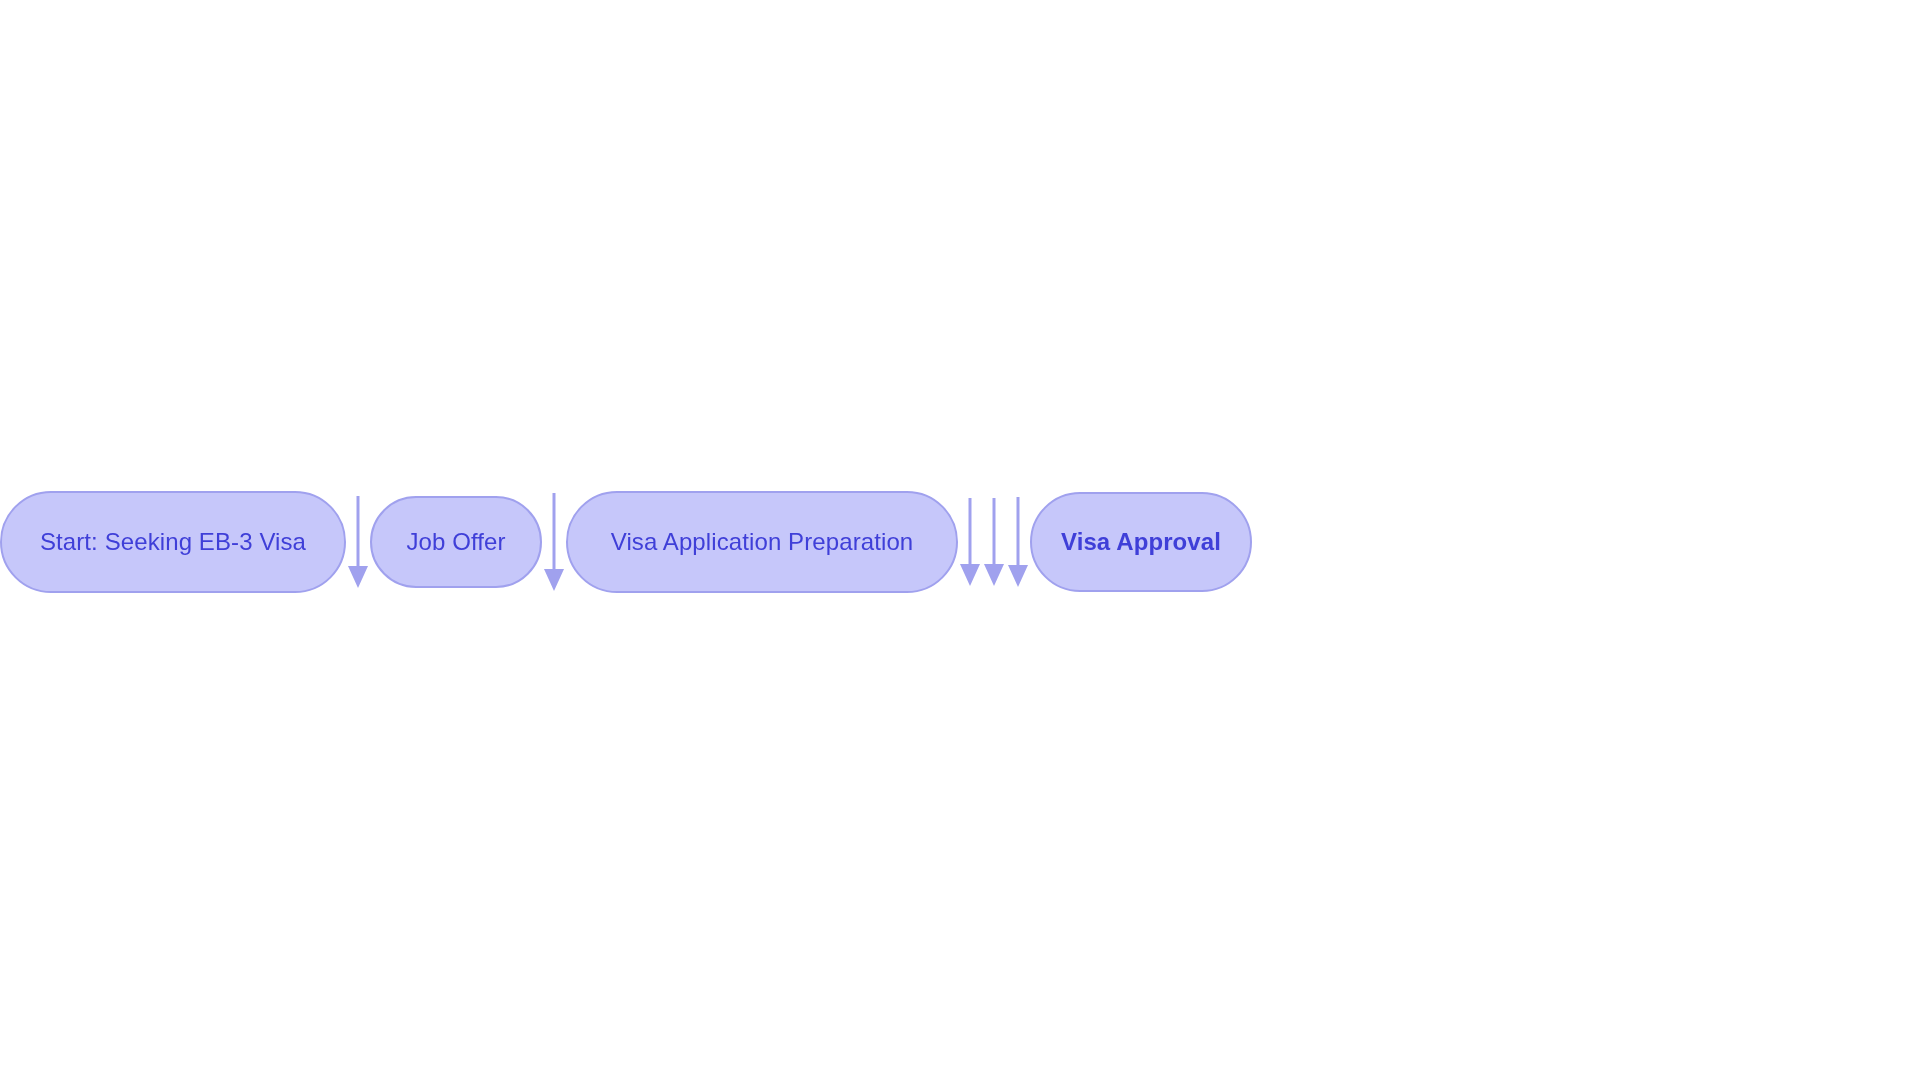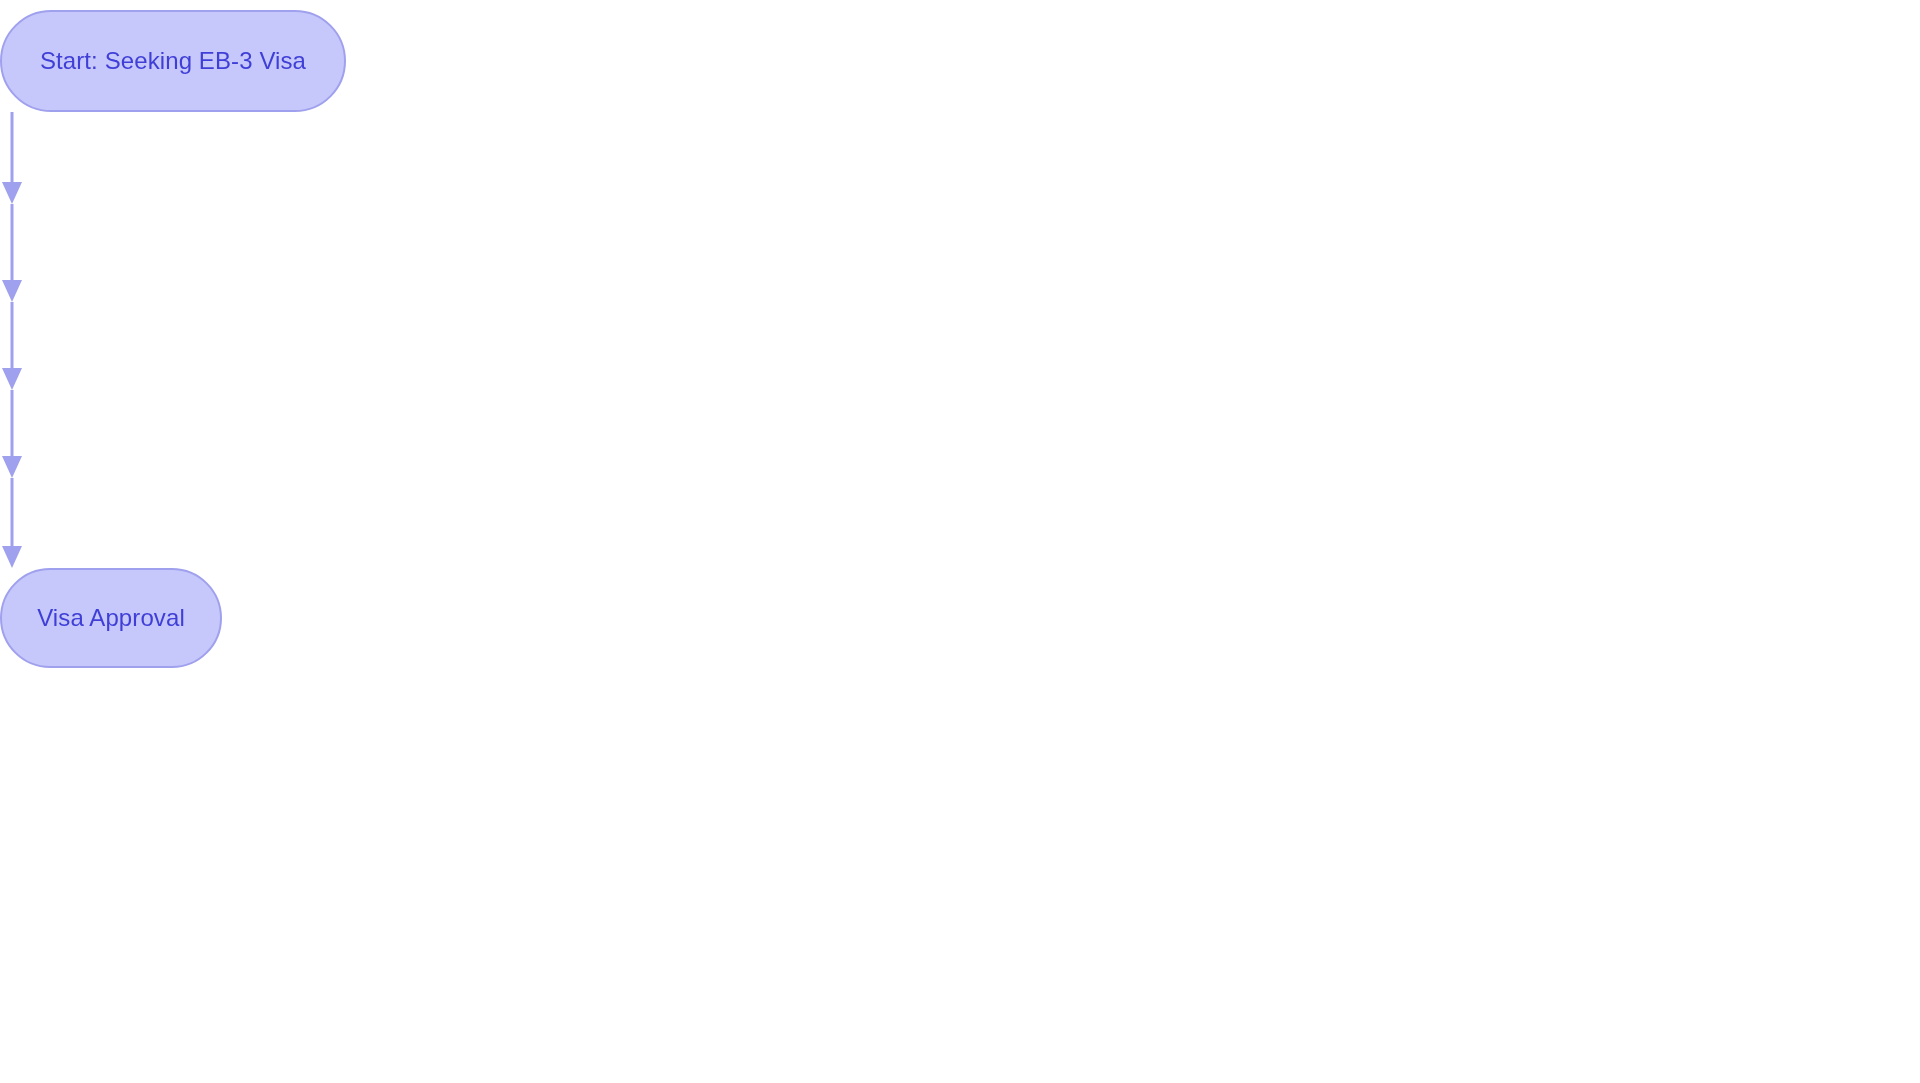--- a/index.html
+++ b/index.html
@@ -19,21 +19,22 @@
     height: 1083px;
     background: #ffffff;
   }
   .flow-column {
     position: absolute;
     left: 0;
     top: 0;
     width: 1576px;
     height: 1083px;
     display: flex;
-    flex-direction: column;
+    flex-direction: row;
+    align-items: center;
   }
   .node {
     box-sizing: border-box;
     display: flex;
     align-items: center;
     justify-content: center;
     background: #c6c7fa;
     border: 2px solid #a0a1ee;
     border-radius: 999px;
     color: #3f3fd8;
@@ -61,42 +62,48 @@
 
     <div class="node" style="width:346px;height:102px;">
       <span>Start: Seeking EB-3 Visa</span>
     </div>
 
     <svg class="connector" height="92" viewBox="0 0 24 92">
       <line x1="12" y1="0" x2="12" y2="72" stroke="#a0a1ee" stroke-width="3"></line>
       <polygon points="2,70 22,70 12,92" fill="#a0a1ee"></polygon>
     </svg>
 
+    <div class="node" style="width:172px;height:92px;">
+      <span>Job Offer</span>
+    </div>
 
     <svg class="connector" height="98" viewBox="0 0 24 98">
       <line x1="12" y1="0" x2="12" y2="78" stroke="#a0a1ee" stroke-width="3"></line>
       <polygon points="2,76 22,76 12,98" fill="#a0a1ee"></polygon>
     </svg>
 
+    <div class="node" style="width:392px;height:102px;">
+      <span>Visa Application Preparation</span>
+    </div>
 
     <svg class="connector" height="88" viewBox="0 0 24 88">
       <line x1="12" y1="0" x2="12" y2="68" stroke="#a0a1ee" stroke-width="3"></line>
       <polygon points="2,66 22,66 12,88" fill="#a0a1ee"></polygon>
     </svg>
 
 
     <svg class="connector" height="88" viewBox="0 0 24 88">
       <line x1="12" y1="0" x2="12" y2="68" stroke="#a0a1ee" stroke-width="3"></line>
       <polygon points="2,66 22,66 12,88" fill="#a0a1ee"></polygon>
     </svg>
 
 
     <svg class="connector" height="90" viewBox="0 0 24 90">
       <line x1="12" y1="0" x2="12" y2="70" stroke="#a0a1ee" stroke-width="3"></line>
       <polygon points="2,68 22,68 12,90" fill="#a0a1ee"></polygon>
     </svg>
 
-    <div class="node" style="width:222px;height:100px;">
+    <div class="node" style="width:222px;height:100px;font-weight:bold;">
       <span>Visa Approval</span>
     </div>
 
   </div>
 </div>
 
 </body></html>

